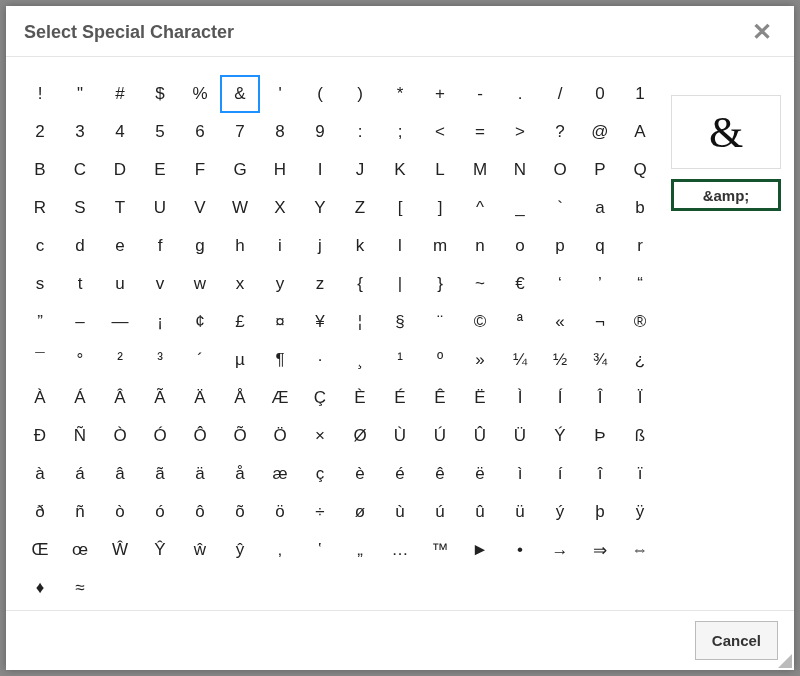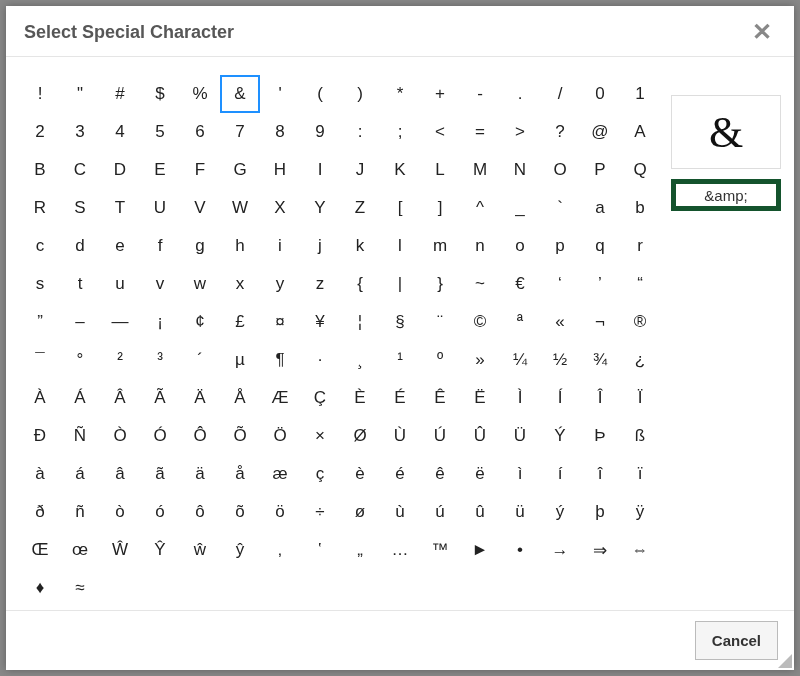--- a/index.html
+++ b/index.html
@@ -86,27 +86,28 @@
     align-items: center;
     justify-content: center;
     font-size: 44px;
     font-family: Georgia, 'Times New Roman', serif;
     color: #111;
     margin-top: 20px;
   }
   .preview-code {
     width: 110px;
     height: 32px;
-    border: 5px solid #14532d;
+    border: 3px solid #14532d;
     display: flex;
     align-items: center;
     justify-content: center;
     font-size: 15px;
     color: #333;
     margin-top: 10px;
+    font-weight: bold;
   }
   .footer {
     border-top: 1px solid #e5e5e5;
     padding: 10px 16px;
     display: flex;
     justify-content: flex-end;
     align-items: center;
     position: relative;
   }
   .cancel-btn {

